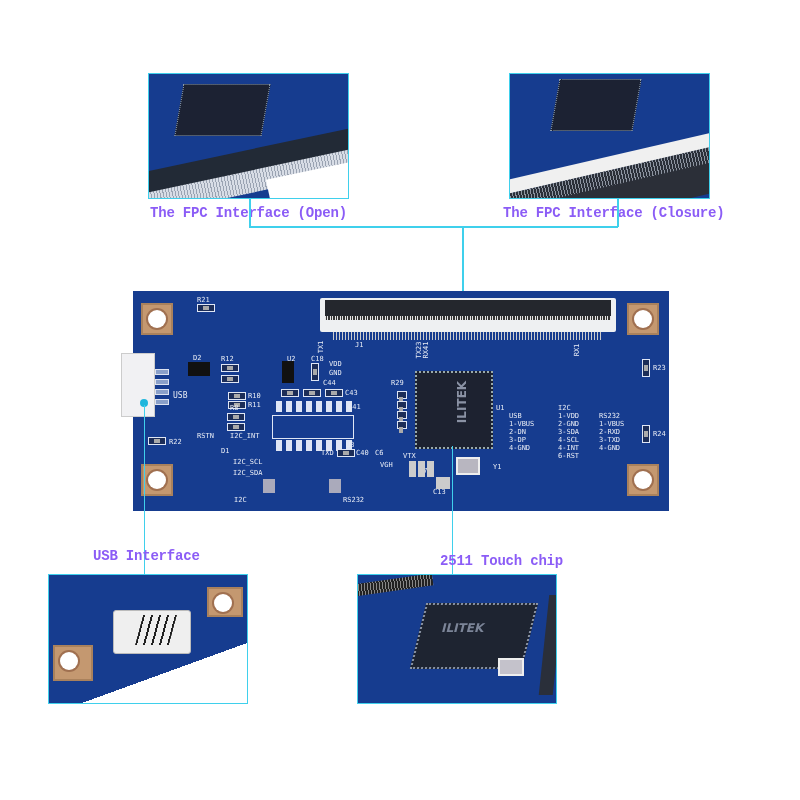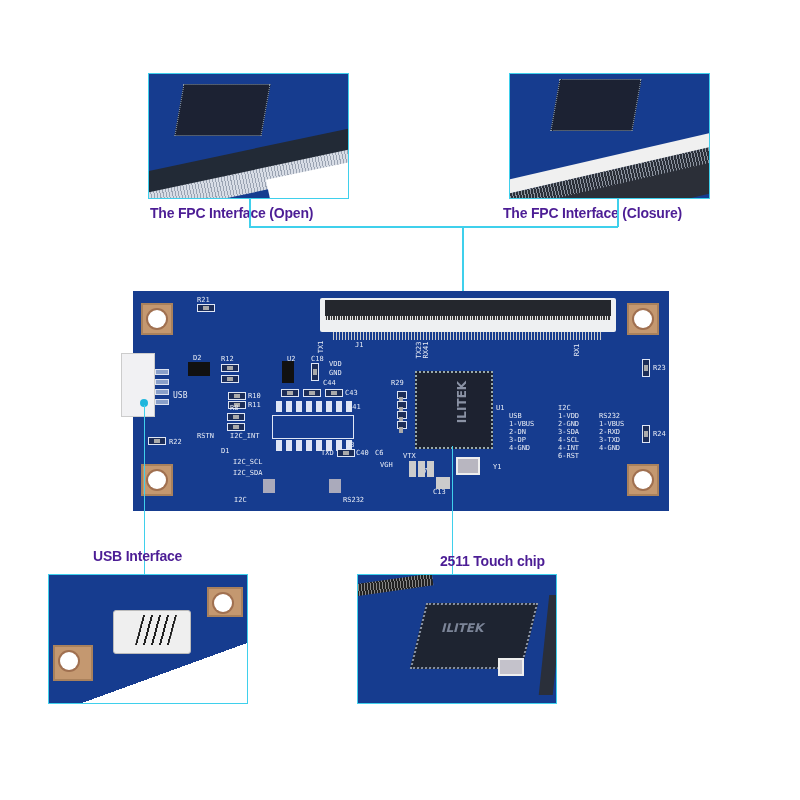--- a/index.html
+++ b/index.html
@@ -1,19 +1,19 @@
 <!DOCTYPE html>
 <html><head>
 <meta charset="utf-8">
 <style>
   html, body { margin:0; padding:0; background:#ffffff; }
   body { width:800px; height:800px; position:relative; overflow:hidden; font-family:"Liberation Sans", sans-serif; }
   .abs { position:absolute; }
   .frame { position:absolute; border:1.5px solid #3fd0ec; box-sizing:border-box; overflow:hidden; }
-  .caption { position:absolute; font-family:Liberation Sans, sans-serif; font-weight:bold; color:#4c1d95; font-size:14px; white-space:nowrap; letter-spacing:-0.2px; }
+  .caption { position:absolute; font-family:Liberation Mono, monospace; font-weight:bold; color:#8b5cf6; font-size:14px; white-space:nowrap; letter-spacing:-0.2px; }
   .line { position:absolute; background:#3fd0ec; }
   .dot { position:absolute; width:8px; height:8px; border-radius:50%; background:#1fb6dc; }
   .pcb { background:#163c8f; }
   .silk { position:absolute; color:#e8ecf5; font-family:"DejaVu Sans Mono", monospace; font-size:7px; line-height:8px; white-space:pre; }
   .pad { position:absolute; width:32px; height:32px; background:#c49870; box-sizing:border-box; border:2px solid #a9815c; }
   .pad::after { content:""; position:absolute; left:5px; top:5px; width:18px; height:18px; border-radius:50%; background:#ffffff; box-shadow:0 0 0 2px #a07050; }
   .res { position:absolute; width:18px; height:8px; border:1px solid #dfe6f5; box-sizing:border-box; background:#1c2d58; }
   .res::after { content:""; position:absolute; left:5px; top:1px; width:6px; height:4px; background:#aaa; }
   .resv { position:absolute; width:8px; height:18px; border:1px solid #dfe6f5; box-sizing:border-box; background:#1c2d58; }
   .resv::after { content:""; position:absolute; left:1px; top:5px; width:4px; height:6px; background:#aaa; }

